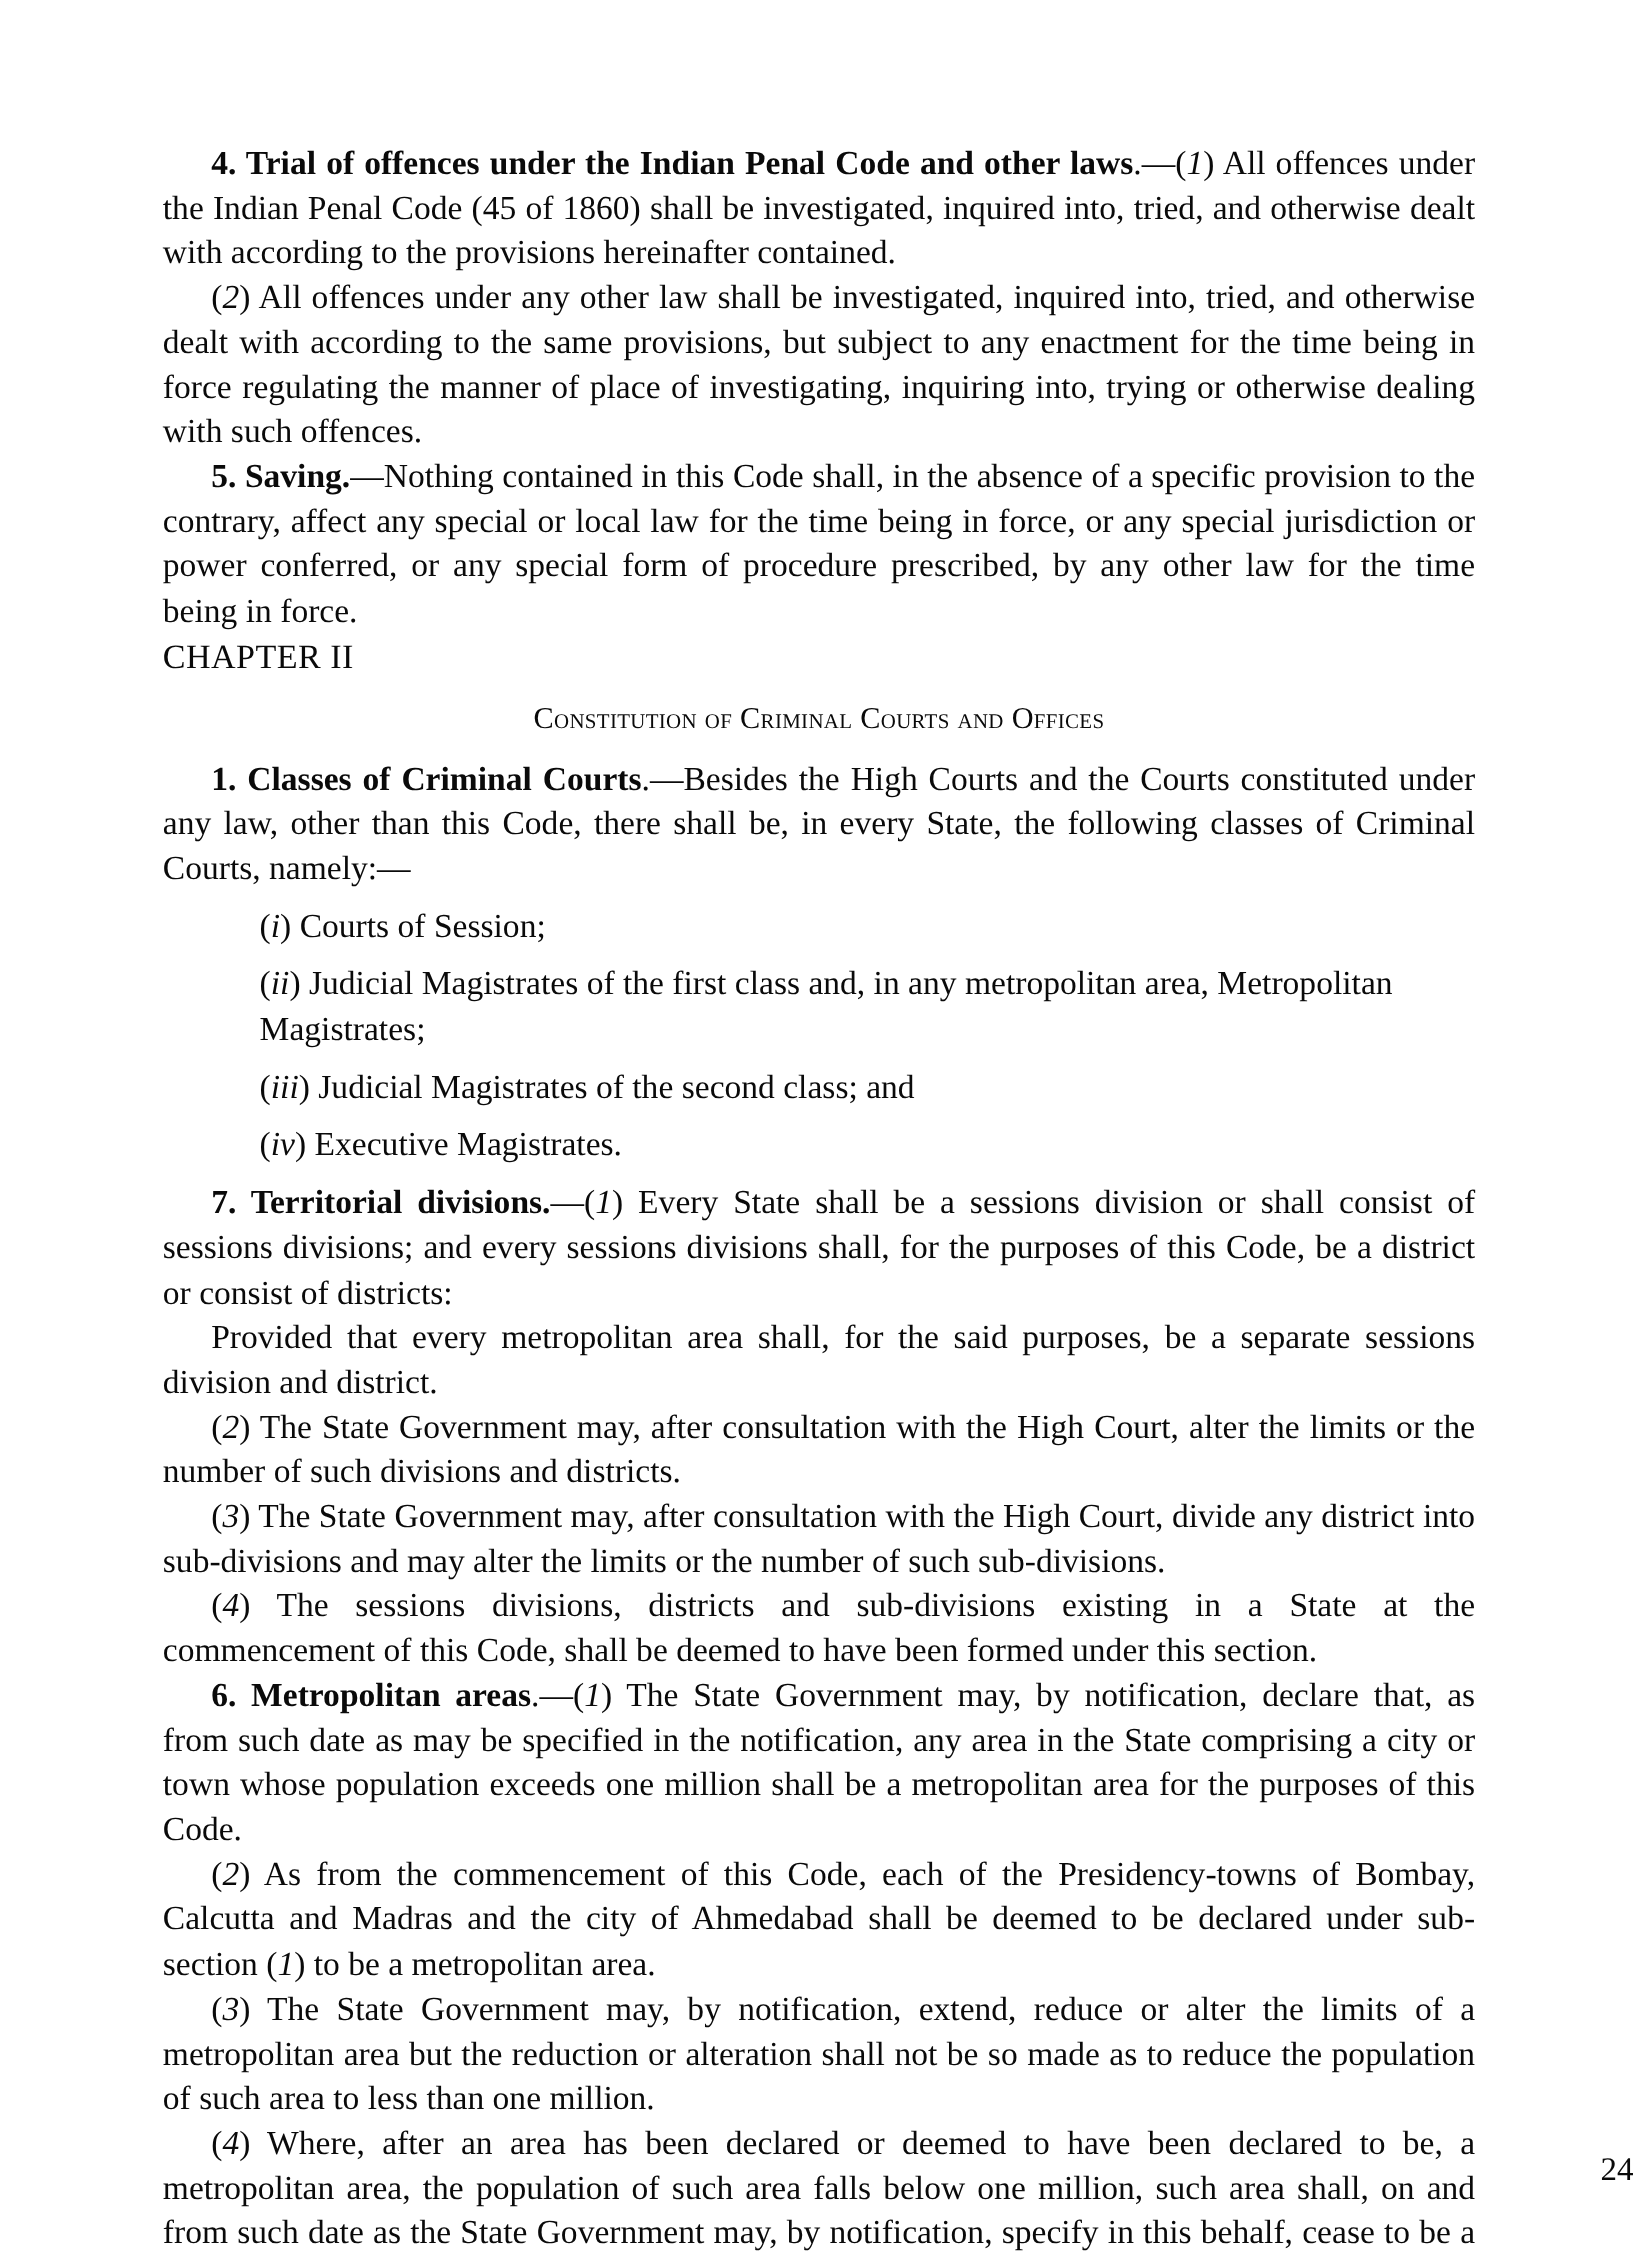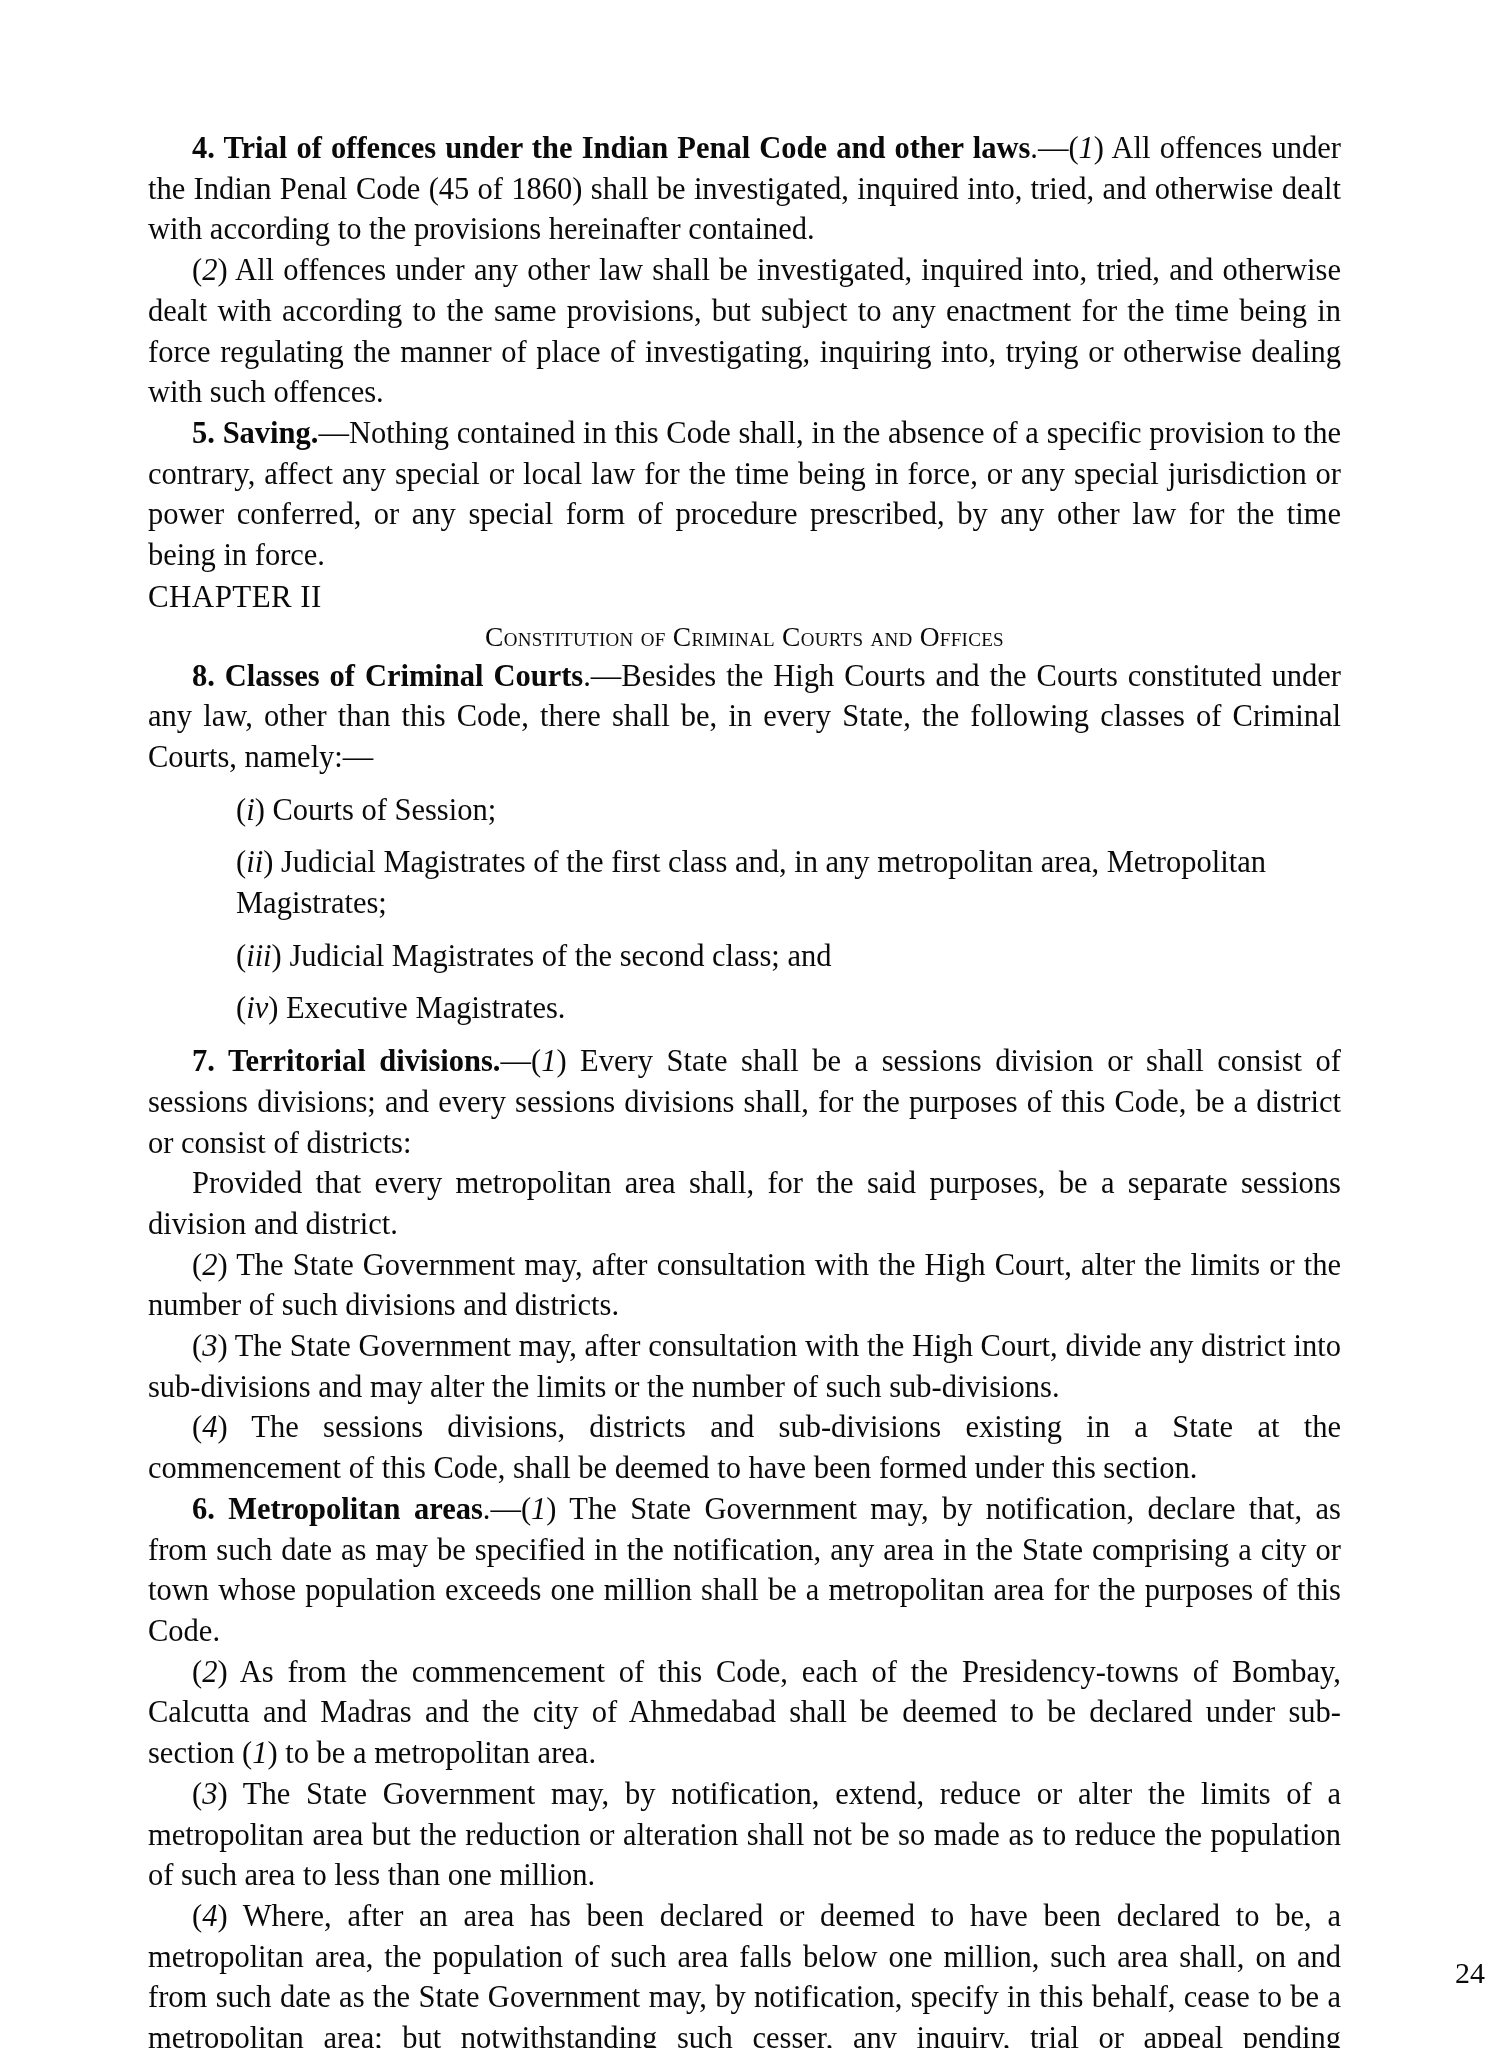--- a/index.html
+++ b/index.html
@@ -45,21 +45,21 @@
   .ital {
     font-style: italic;
   }
   .chapter-title {
     margin: 0;
     font-size: 31px;
     line-height: 1.35;
     letter-spacing: 0.4px;
   }
   .chapter-sub {
-    margin: 0;
+    margin: 16px;
     text-align: center;
     font-size: 27.5px;
     line-height: 1.38;
     font-variant: small-caps;
     letter-spacing: 0.3px;
   }
   .folio {
     position: absolute;
     left: 0;
     right: 0;
@@ -85,21 +85,21 @@
 
     <p class="para">
       <span class="sec-head">5. Saving.</span><span>—Nothing contained in this Code shall, in the absence of a specific provision to the contrary, affect any special or local law for the time being in force, or any special jurisdiction or power conferred, or any special form of procedure prescribed, by any other law for the time being in force.</span>
     </p>
 
     <p class="chapter-title">CHAPTER II</p>
 
     <p class="chapter-sub">Constitution of Criminal Courts and Offices</p>
 
     <p class="para">
-      <span class="sec-head">8. Classes of Criminal Courts</span><span>.—Besides the High Courts and the Courts constituted under any law, other than this Code, there shall be, in every State, the following classes of Criminal Courts, namely:—</span>
+      <span class="sec-head">1. Classes of Criminal Courts</span><span>.—Besides the High Courts and the Courts constituted under any law, other than this Code, there shall be, in every State, the following classes of Criminal Courts, namely:—</span>
     </p>
 
     <p class="item">(<span class="ital">i</span><span>) Courts of Session;</span></p>
     <p class="item">(<span class="ital">ii</span><span>) Judicial Magistrates of the first class and, in any metropolitan area, Metropolitan Magistrates;</span></p>
     <p class="item">(<span class="ital">iii</span><span>) Judicial Magistrates of the second class; and</span></p>
     <p class="item">(<span class="ital">iv</span><span>) Executive Magistrates.</span></p>
 
     <p class="para">
       <span class="sec-head">7. Territorial divisions.</span><span>—(</span><span class="ital">1</span><span>) Every State shall be a sessions division or shall consist of sessions divisions; and every sessions divisions shall, for the purposes of this Code, be a district or consist of districts:</span>
     </p>

